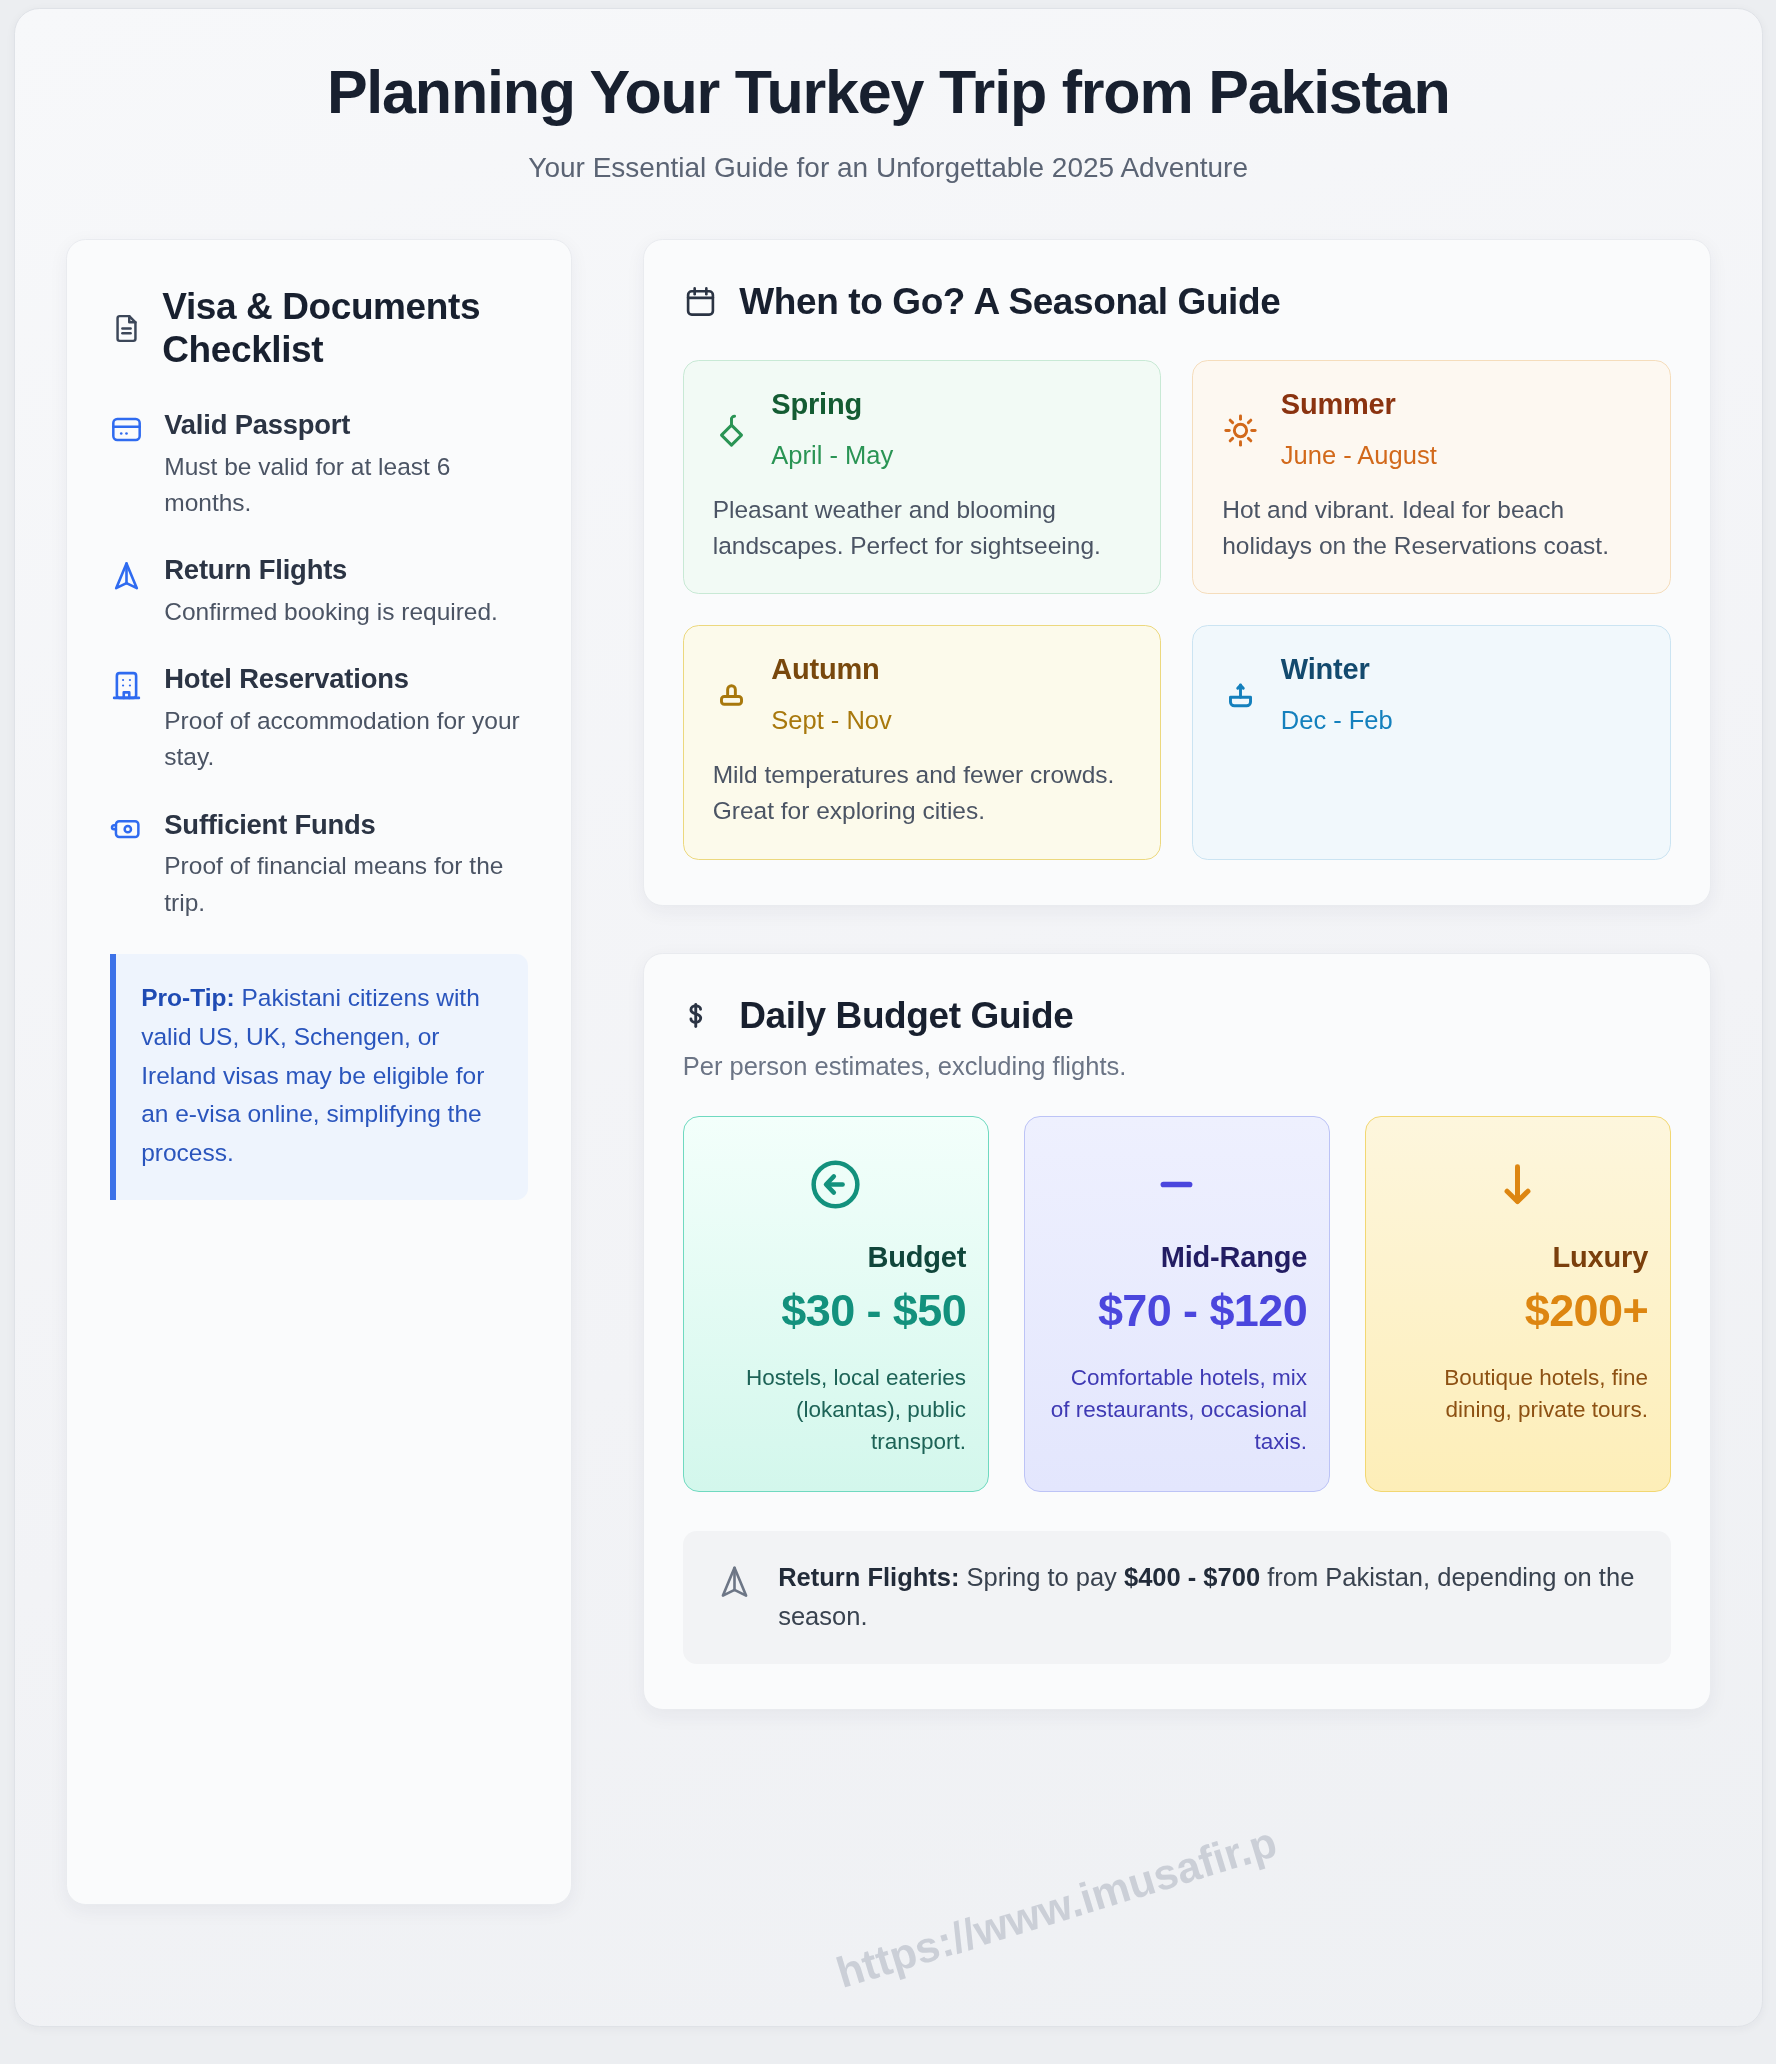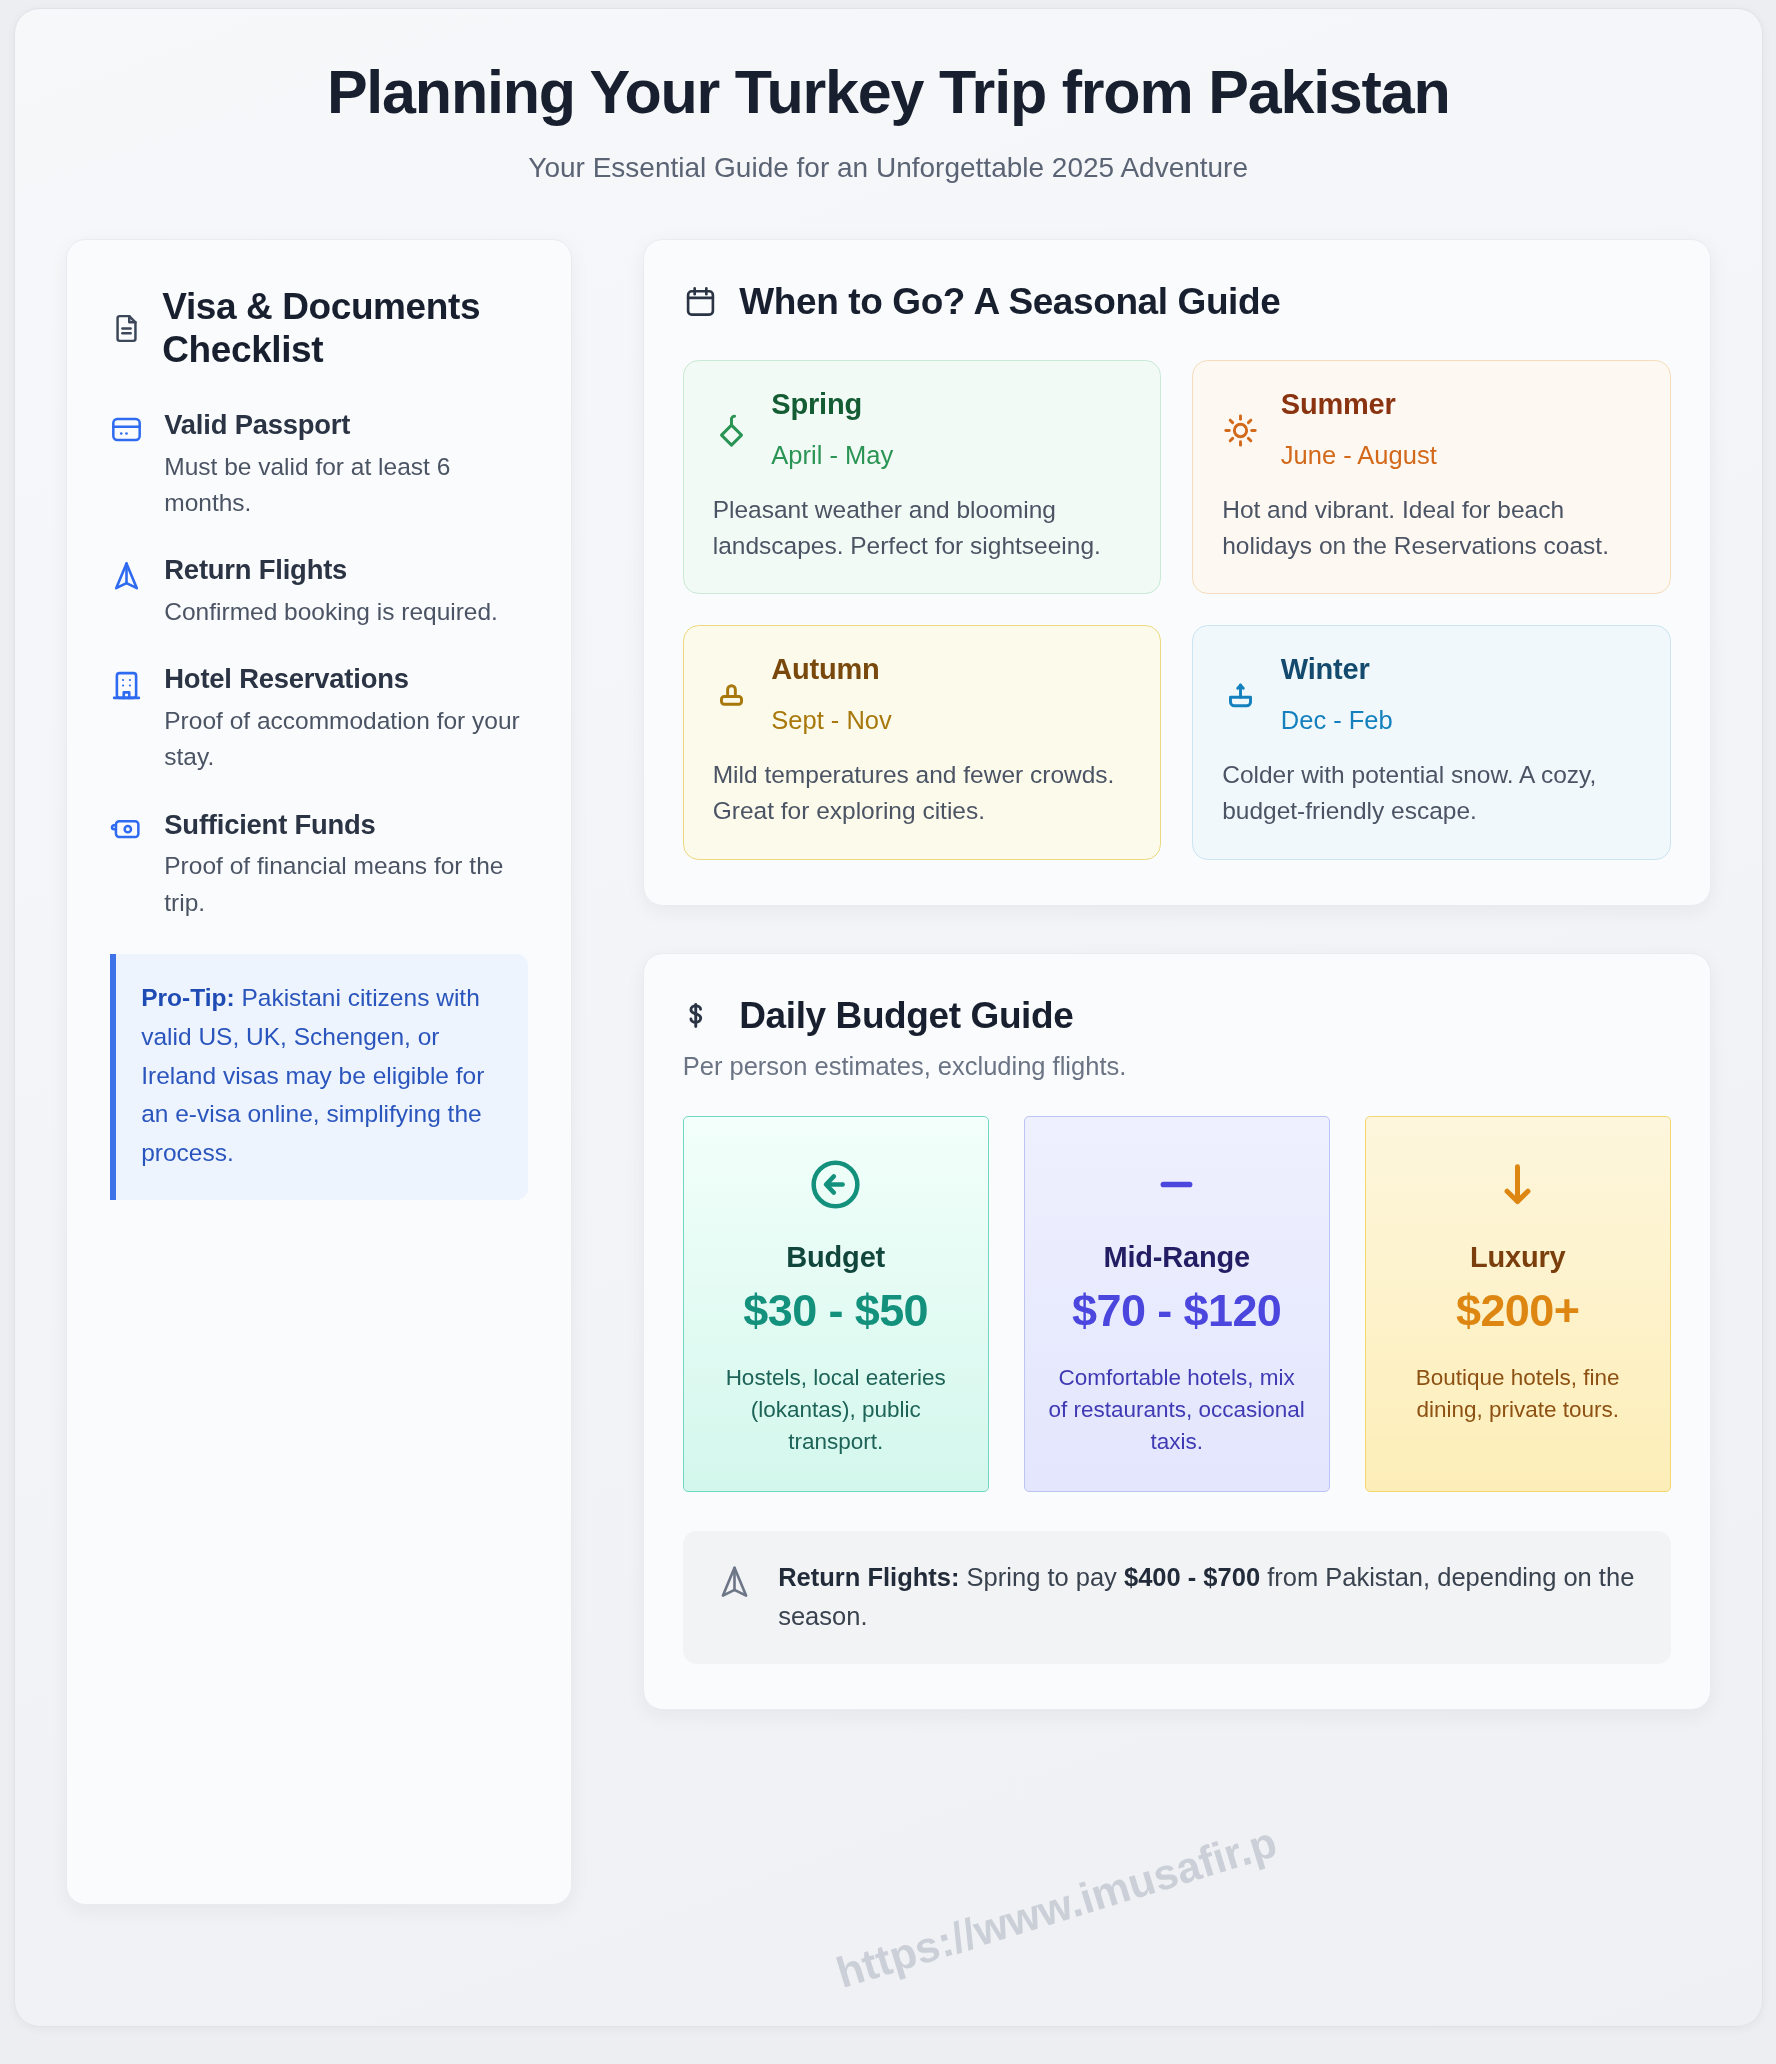--- a/index.html
+++ b/index.html
@@ -174,24 +174,24 @@
     font-size: 25.5px;
     color: #6b7485;
   }
   .budget-grid {
     display: grid;
     grid-template-columns: 1fr 1fr 1fr;
     gap: 35px;
     margin-top: 35px;
   }
   .btier {
-    border-radius: 5px;
+    border-radius: 16px;
     border: 1px solid;
     padding: 39px 21.6px 33px;
-    text-align: center;
+    text-align: right;
   }
   .btier .bico { height: 61px; margin-bottom: 23.5px; }
   .btier .tier-name {
     font-size: 29px;
     font-weight: 700;
     letter-spacing: -0.2px;
   }
   .btier .price {
     font-size: 45px;
     font-weight: 700;
@@ -434,21 +434,20 @@
                   <path d="M12 4.5v8"></path>
                     <path d="M10.2 6.6 12 4.8l1.8 1.8"></path>
                   <path d="M5.5 12.5h13v3a2.5 2.5 0 0 1-2.5 2.5H8a2.5 2.5 0 0 1-2.5-2.5z"></path>
                 </svg>
               </span>
               <div>
                 <h3>Winter</h3>
                 <div class="range">Dec - Feb</div>
               </div>
             </div>
-            <p>Colder with potential snow. A cozy, budget-friendly escape.</p>
           </div>
 
         </div>
       </div>
 
       <div class="card budget-sec">
         <div class="sec-head">
           <span class="ico">
             <svg width="25.5" height="33" viewBox="0 0 14 24" fill="none" stroke="currentColor" stroke-width="2.1" stroke-linecap="round" stroke-linejoin="round">
               <path d="M7 4v16"></path>

